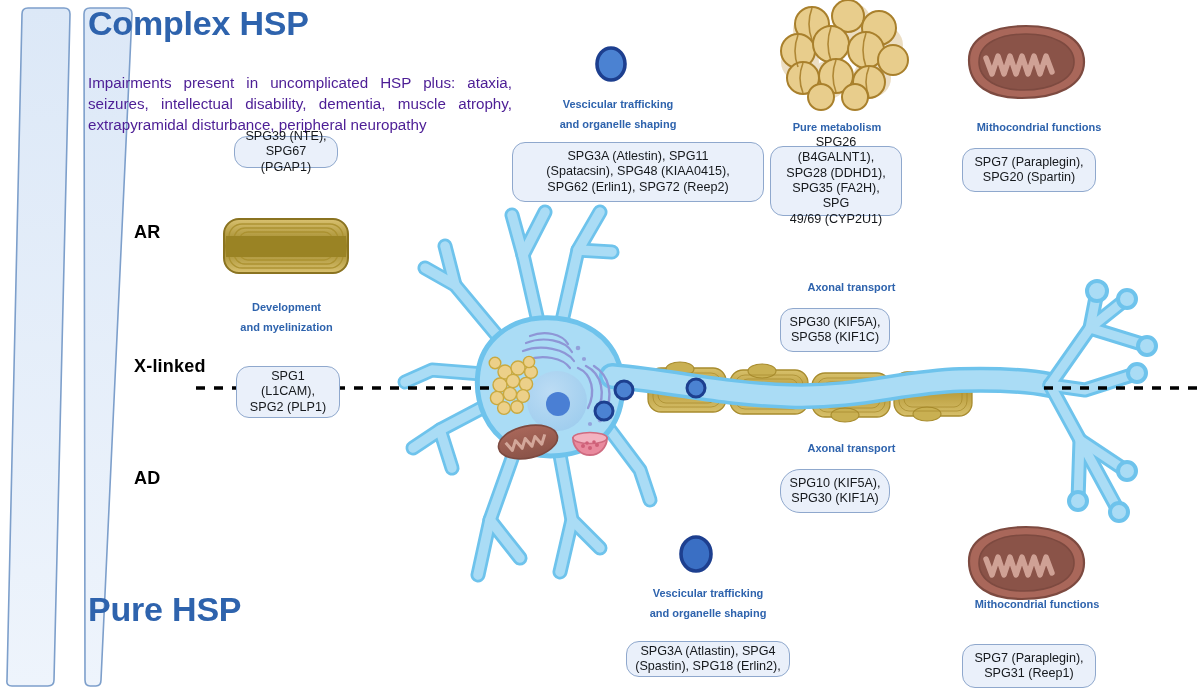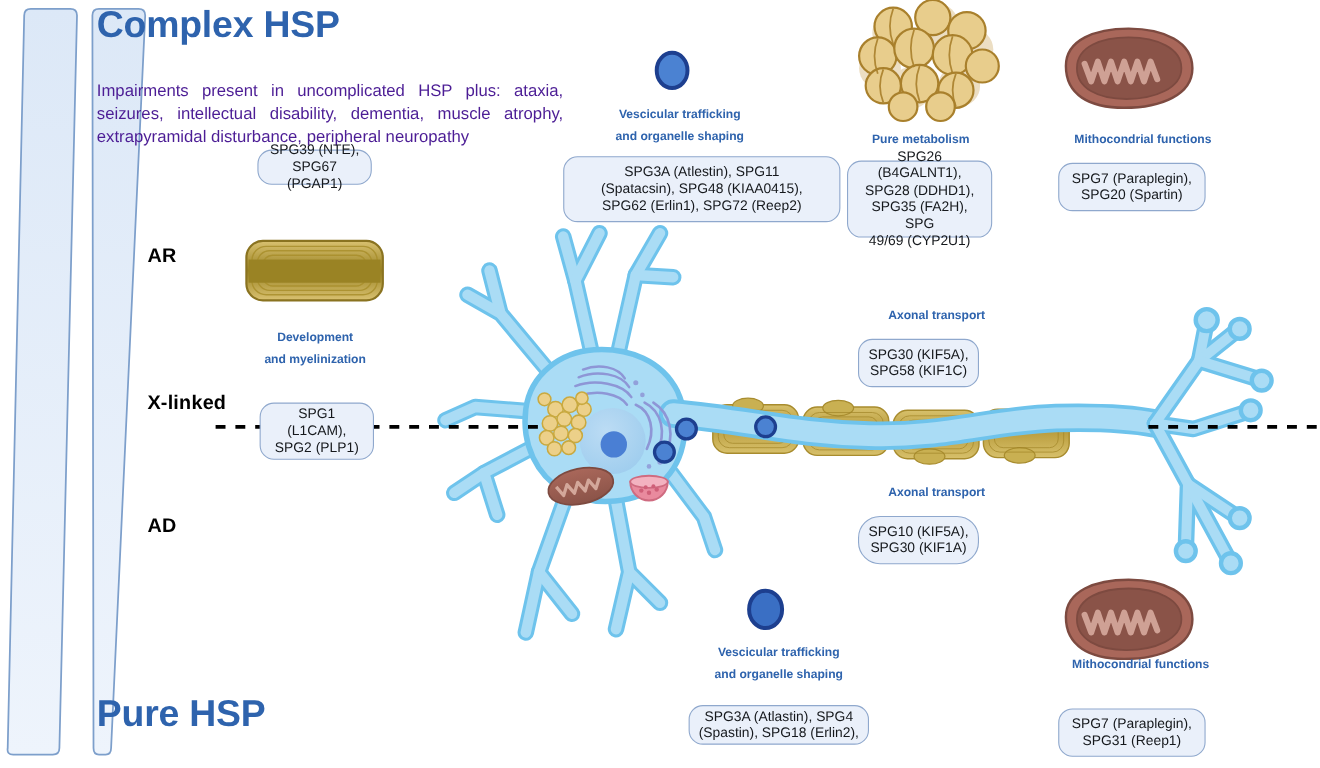--- a/index.html
+++ b/index.html
@@ -356,21 +356,21 @@
     <g stroke="#000000" stroke-width="3.4" stroke-dasharray="9 9">
       <line x1="196" y1="388" x2="240" y2="388"></line>
       <line x1="336" y1="388" x2="492" y2="388"></line>
       <line x1="1044" y1="388" x2="1200" y2="388"></line>
     </g>
   </svg>
 
   <div class="abs section-title" style="left:88px; top:4px;">Complex HSP</div>
   <div class="abs section-body" style="left:88px; top:48px; width:424px;">Impairments present in uncomplicated HSP plus: ataxia, seizures, intellectual disability, dementia, muscle atrophy, extrapyramidal disturbance, peripheral neuropathy</div>
 
-  <div class="abs section-title" style="left:88px; top:590px;margin-top:40px;">Pure HSP</div>
+  <div class="abs section-title" style="left:88px; top:590px;">Pure HSP</div>
 
   <div class="abs inherit-label" style="left:86px; top:222px;">AR</div>
   <div class="abs inherit-label" style="left:86px; top:356px;">X-linked</div>
   <div class="abs inherit-label" style="left:86px; top:468px;">AD</div>
 
   <div class="abs gene-box" style="left: 234px; top: 136px; width: 104px; height: 32px; white-space: pre-line;">SPG39 (NTE),
 SPG67 (PGAP1)</div>
 
   <div class="abs cat-title" style="left: 512px; top: 94px; width: 212px; white-space: pre-line;">Vescicular trafficking
 and organelle shaping</div>

